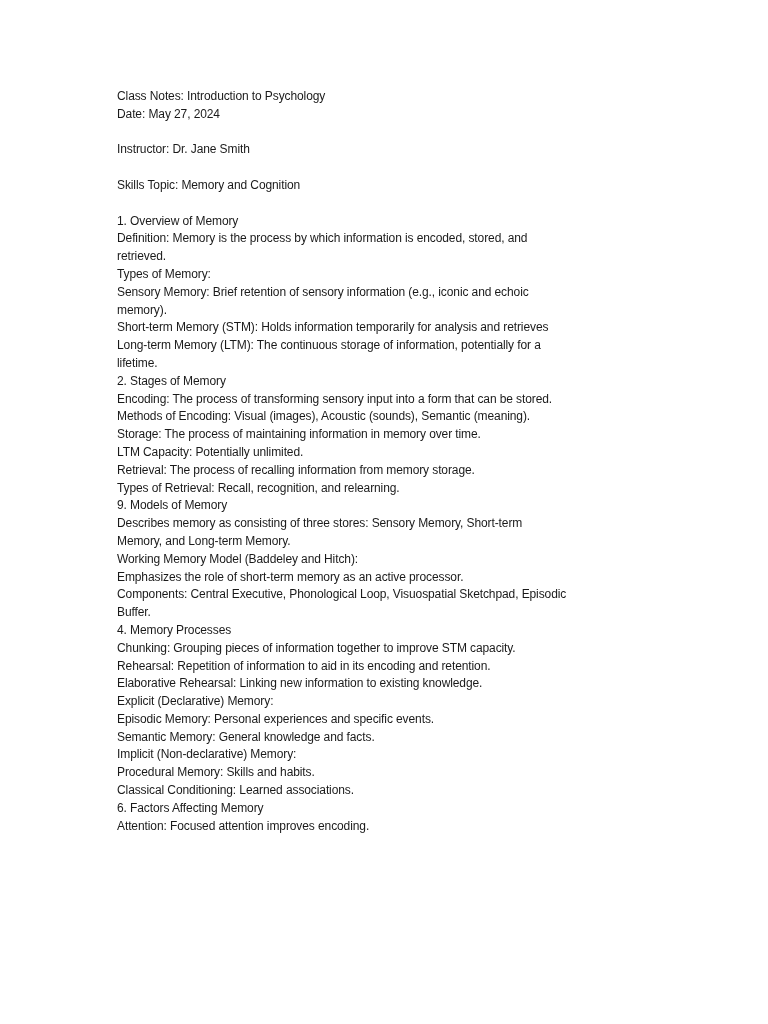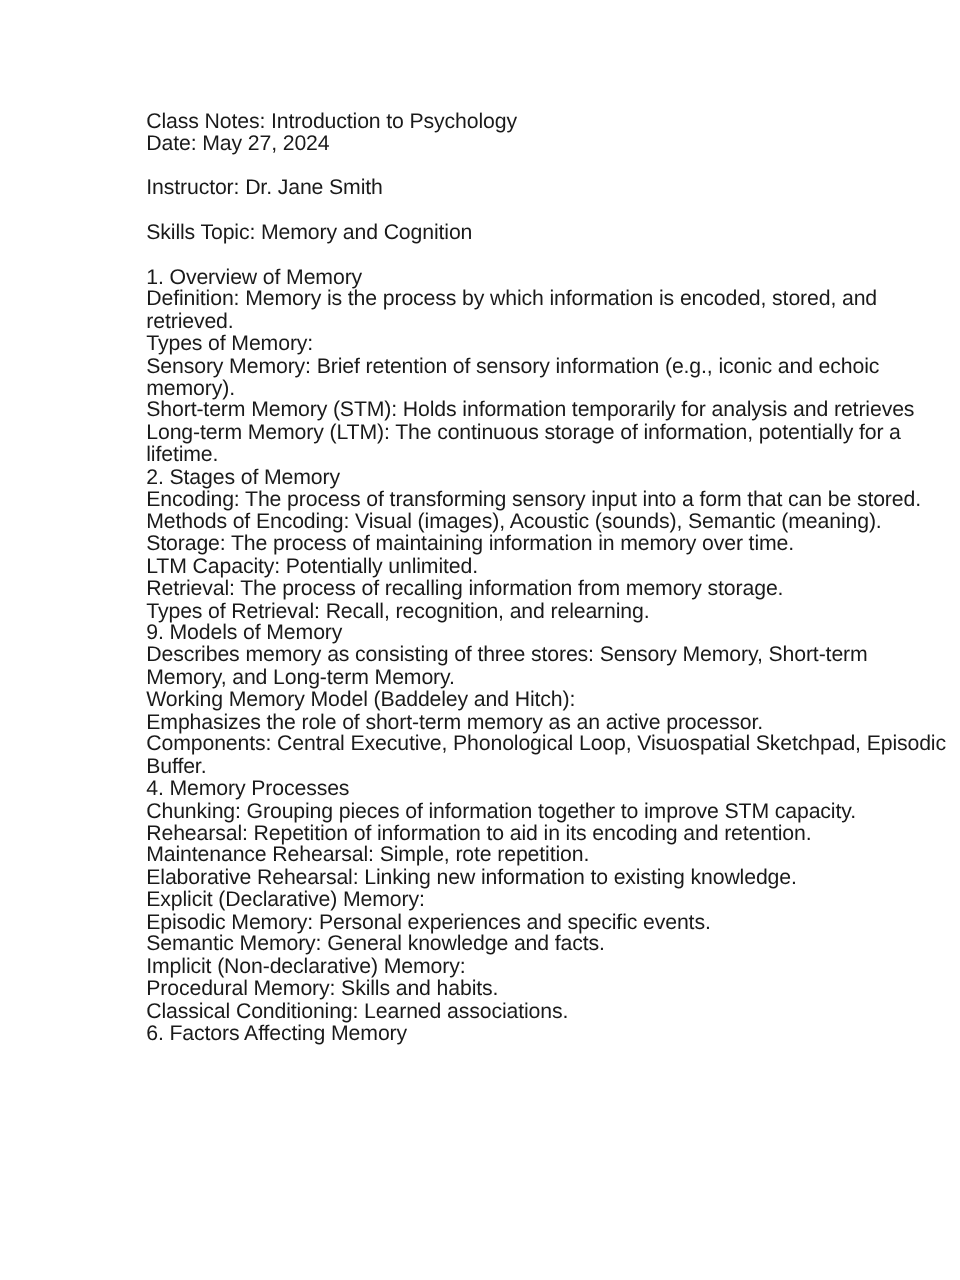--- a/index.html
+++ b/index.html
@@ -20,21 +20,21 @@
       width: 768px;
       height: 1024px;
       background: #ffffff;
     }
     .doc {
       position: absolute;
       left: 117px;
       top: 88px;
       width: 540px;
       font-family: "Liberation Sans", "DejaVu Sans", sans-serif;
-      font-size: 17px;
+      font-size: 12px;
       color: #1a1a1a;
       letter-spacing: -0.1px;
     }
     .line {
       height: 17.8px;
       line-height: 17.8px;
       white-space: nowrap;
     }
     .blank {
       height: 17.8px;
@@ -72,23 +72,23 @@
     <div class="line">9. Models of Memory</div>
     <div class="line">Describes memory as consisting of three stores: Sensory Memory, Short-term</div>
     <div class="line">Memory, and Long-term Memory.</div>
     <div class="line">Working Memory Model (Baddeley and Hitch):</div>
     <div class="line">Emphasizes the role of short-term memory as an active processor.</div>
     <div class="line">Components: Central Executive, Phonological Loop, Visuospatial Sketchpad, Episodic</div>
     <div class="line">Buffer.</div>
     <div class="line">4. Memory Processes</div>
     <div class="line">Chunking: Grouping pieces of information together to improve STM capacity.</div>
     <div class="line">Rehearsal: Repetition of information to aid in its encoding and retention.</div>
-    <div class="line">Maintenance Rehearsal: Simple, rote repetition.</div>
     <div class="line">Elaborative Rehearsal: Linking new information to existing knowledge.</div>
     <div class="line">Explicit (Declarative) Memory:</div>
     <div class="line">Episodic Memory: Personal experiences and specific events.</div>
     <div class="line">Semantic Memory: General knowledge and facts.</div>
     <div class="line">Implicit (Non-declarative) Memory:</div>
     <div class="line">Procedural Memory: Skills and habits.</div>
     <div class="line">Classical Conditioning: Learned associations.</div>
     <div class="line">6. Factors Affecting Memory</div>
+    <div class="line">Attention: Focused attention improves encoding.</div>
   </div>
 </div>
 
 </body></html>

